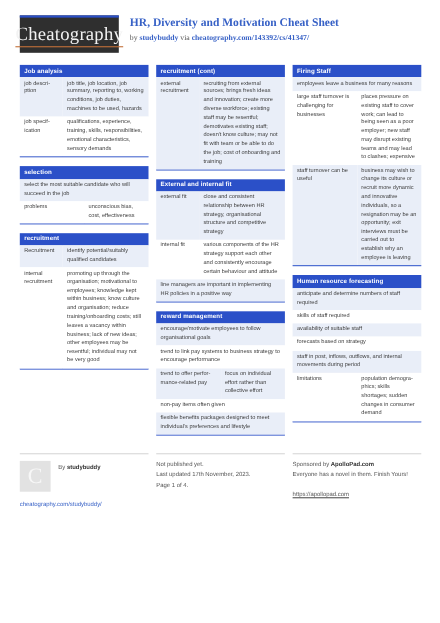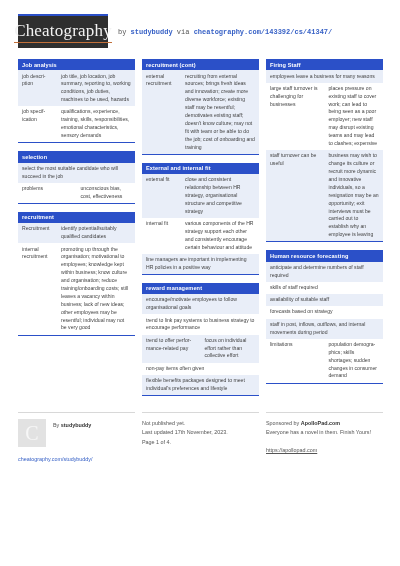--- a/index.html
+++ b/index.html
@@ -18,21 +18,21 @@
   }
   .logo-text{
     color:#f2f2f2;font-family:"Liberation Serif",serif;font-size:17px;
     letter-spacing:.2px;border-bottom:1px solid #c2703a;padding-bottom:1px;
   }
   .titles{padding-top:2px;}
   .sheet-title{
     font-family:"Liberation Serif",serif;font-size:10.5px;color:#3761c6;
     font-weight:700;line-height:1.15;white-space:nowrap;
   }
-  .byline{font-family:Liberation Mono, monospace;font-size:7px;color:#555;margin-top:12px;white-space:nowrap;}
+  .byline{font-family:Liberation Serif, serif;font-size:7px;color:#555;margin-top:2px;white-space:nowrap;}
   .byline a{color:#3761c6;text-decoration:none;font-weight:700;}
   .byline .via{color:#555;font-weight:400;}
 
   
   .cols{display:flex;gap:7px;margin-top:9px;align-items:flex-start;}
   .col{width:117px;flex:0 0 117px;}
 
   .block{margin-bottom:8px;border-bottom:1px solid #2b50c8;}
   .block-title{
     background:#2b50c8;color:#ffffff;font-size:5.6px;font-weight:700;
@@ -67,20 +67,21 @@
 </head>
 <body>
 
 <div class="page">
 
   <div class="header">
     <div class="logo-box">
       <span class="logo-text">Cheatography</span>
     </div>
     <div class="titles">
+      <div class="sheet-title">HR, Diversity and Motivation Cheat Sheet</div>
       <div class="byline"><span>by </span><a href="#">studybuddy</a><span class="via"> via </span><a href="#">cheatography.com/143392/cs/41347/</a></div>
     </div>
   </div>
 
   <div class="cols">
       <div class="col">
         <div class="block">
           <div class="block-title">Job analysis</div>
           <table class="rows">
             <tbody>

